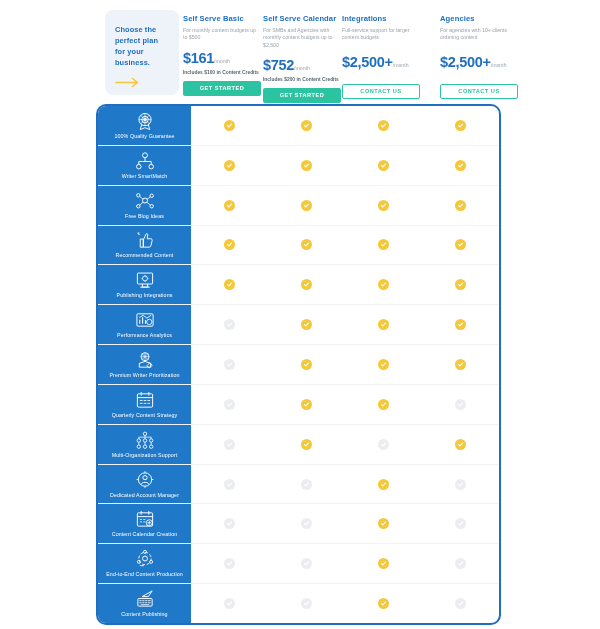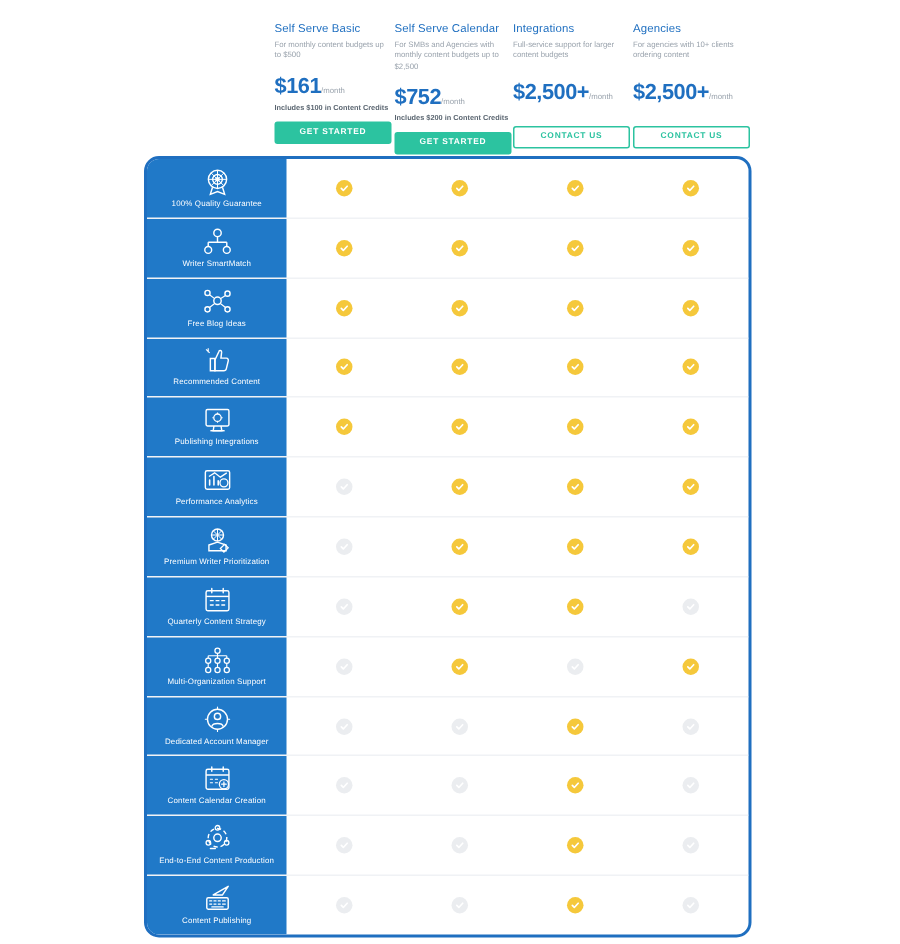--- a/index.html
+++ b/index.html
@@ -21,21 +21,21 @@
     padding: 14px 10px 0 10px;
   }
   #intro-card .intro-text {
     color: #1f6fc0; font-size: 7.4px; font-weight: bold;
     line-height: 11px; letter-spacing: .1px;
   }
   #intro-arrow { margin-top: 9px; display: block; }
 
   .plan-col { position: absolute; top: 14px; width: 78px; }
   .plan-title {
-    color: #1f6fc0; font-size: 7.6px; font-weight: normal;
+    color: #1f6fc0; font-size: 7.6px; font-weight: bold;
     letter-spacing: .1px; margin-bottom: 4px; white-space: nowrap;
   }
   .plan-desc { color: #9aa3ad; font-size: 5.2px; line-height: 7.4px; }
   .plan-price-row { margin-top: 7px; white-space: nowrap; }
   .plan-price { color: #1f6fc0; font-size: 14.5px; font-weight: bold; letter-spacing: -.3px; }
   .plan-period { color: #9aa3ad; font-size: 5.2px; }
   .plan-credits { color: #5b6671; font-size: 4.9px; font-weight: bold; margin-top: 3px; white-space: nowrap; }
 
   .plan-cta {
     display: block; margin-top: 6px; width: 78px; height: 15px;
@@ -78,20 +78,26 @@
   }
   .check.on  { background: #f5c83b; }
   .check.off { background: #ebedf0; }
   .check svg { width: 7px; height: 7px; display: block; }
 </style>
 </head>
 <body>
 
 <div id="header">
 
+  <div id="intro-card">
+    <div class="intro-text">Choose the perfect plan for your business.</div>
+    <svg id="intro-arrow" width="26" height="11" viewBox="0 0 26 11">
+      <path d="M1 5.5 H22 M17.5 1.5 L22.5 5.5 L17.5 9.5" fill="none" stroke="#f5c83b" stroke-width="1.6" stroke-linecap="round" stroke-linejoin="round"></path>
+    </svg>
+  </div>
 
   <div class="plan-col" id="plan-0" style="left:183px">
     <div class="plan-title">Self Serve Basic</div>
     <div class="plan-desc">For monthly content budgets up to $500</div>
     <div class="plan-price-row">
       <span class="plan-price">$161</span><span class="plan-period">/month</span>
     </div>
     <div class="plan-credits">Includes $100 in Content Credits</div>
     <button class="plan-cta cta-solid">GET STARTED</button>
   </div>
@@ -108,21 +114,21 @@
 
   <div class="plan-col" id="plan-2" style="left:342px">
     <div class="plan-title">Integrations</div>
     <div class="plan-desc">Full-service support for larger content budgets</div>
     <div class="plan-price-row" style="margin-top:11px">
       <span class="plan-price">$2,500+</span><span class="plan-period">/month</span>
     </div>
     <button class="plan-cta cta-outline" style="margin-top:13px">CONTACT US</button>
   </div>
 
-  <div class="plan-col" id="plan-3" style="left:422px">
+  <div class="plan-col" id="plan-3" style="left:440px">
     <div class="plan-title">Agencies</div>
     <div class="plan-desc">For agencies with 10+ clients ordering content</div>
     <div class="plan-price-row" style="margin-top:11px">
       <span class="plan-price">$2,500+</span><span class="plan-period">/month</span>
     </div>
     <button class="plan-cta cta-outline" style="margin-top:13px">CONTACT US</button>
   </div>
 </div>
 
 <div id="table">

